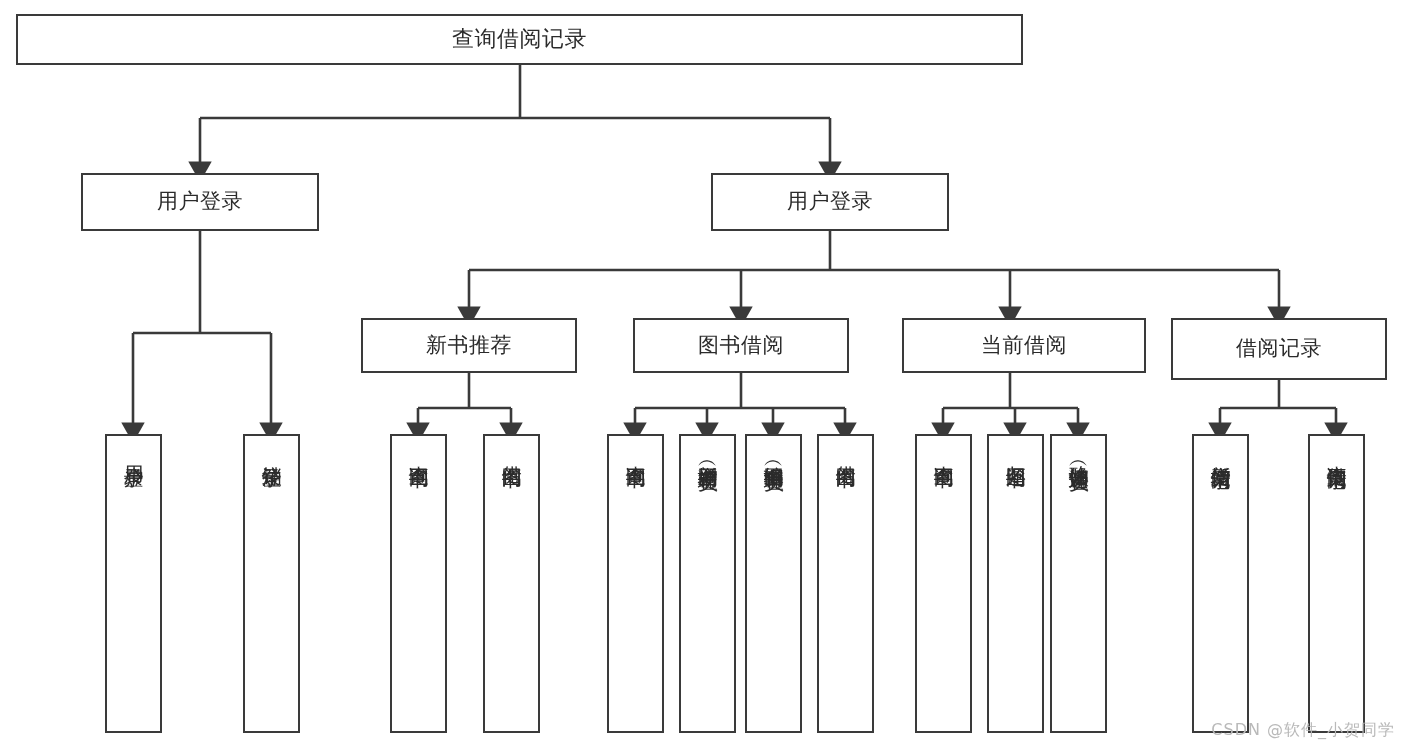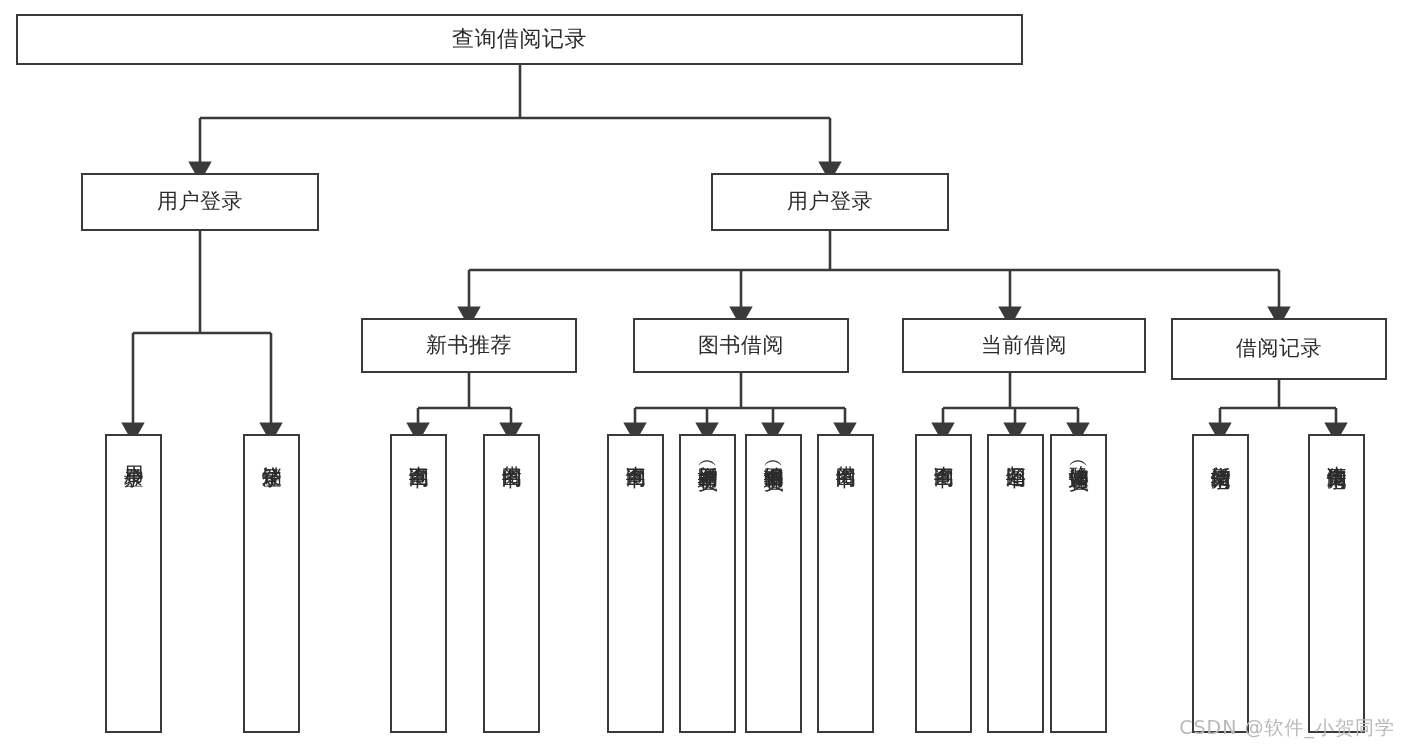--- a/index.html
+++ b/index.html
@@ -54,21 +54,21 @@
     font-size: 20px;
     line-height: 1.38;
     letter-spacing: 1px;
     white-space: nowrap;
     color: #2b2b2b;
   }
   .watermark {
     position: absolute;
     right: 10px;
     bottom: 6px;
-    font-size: 19px;
+    font-size: 16px;
     color: #b9b9b9;
     letter-spacing: 1px;
     white-space: nowrap;
     margin-top: 8px;
   }
 </style>
 </head>
 <body>
 
 <div id="canvas">

